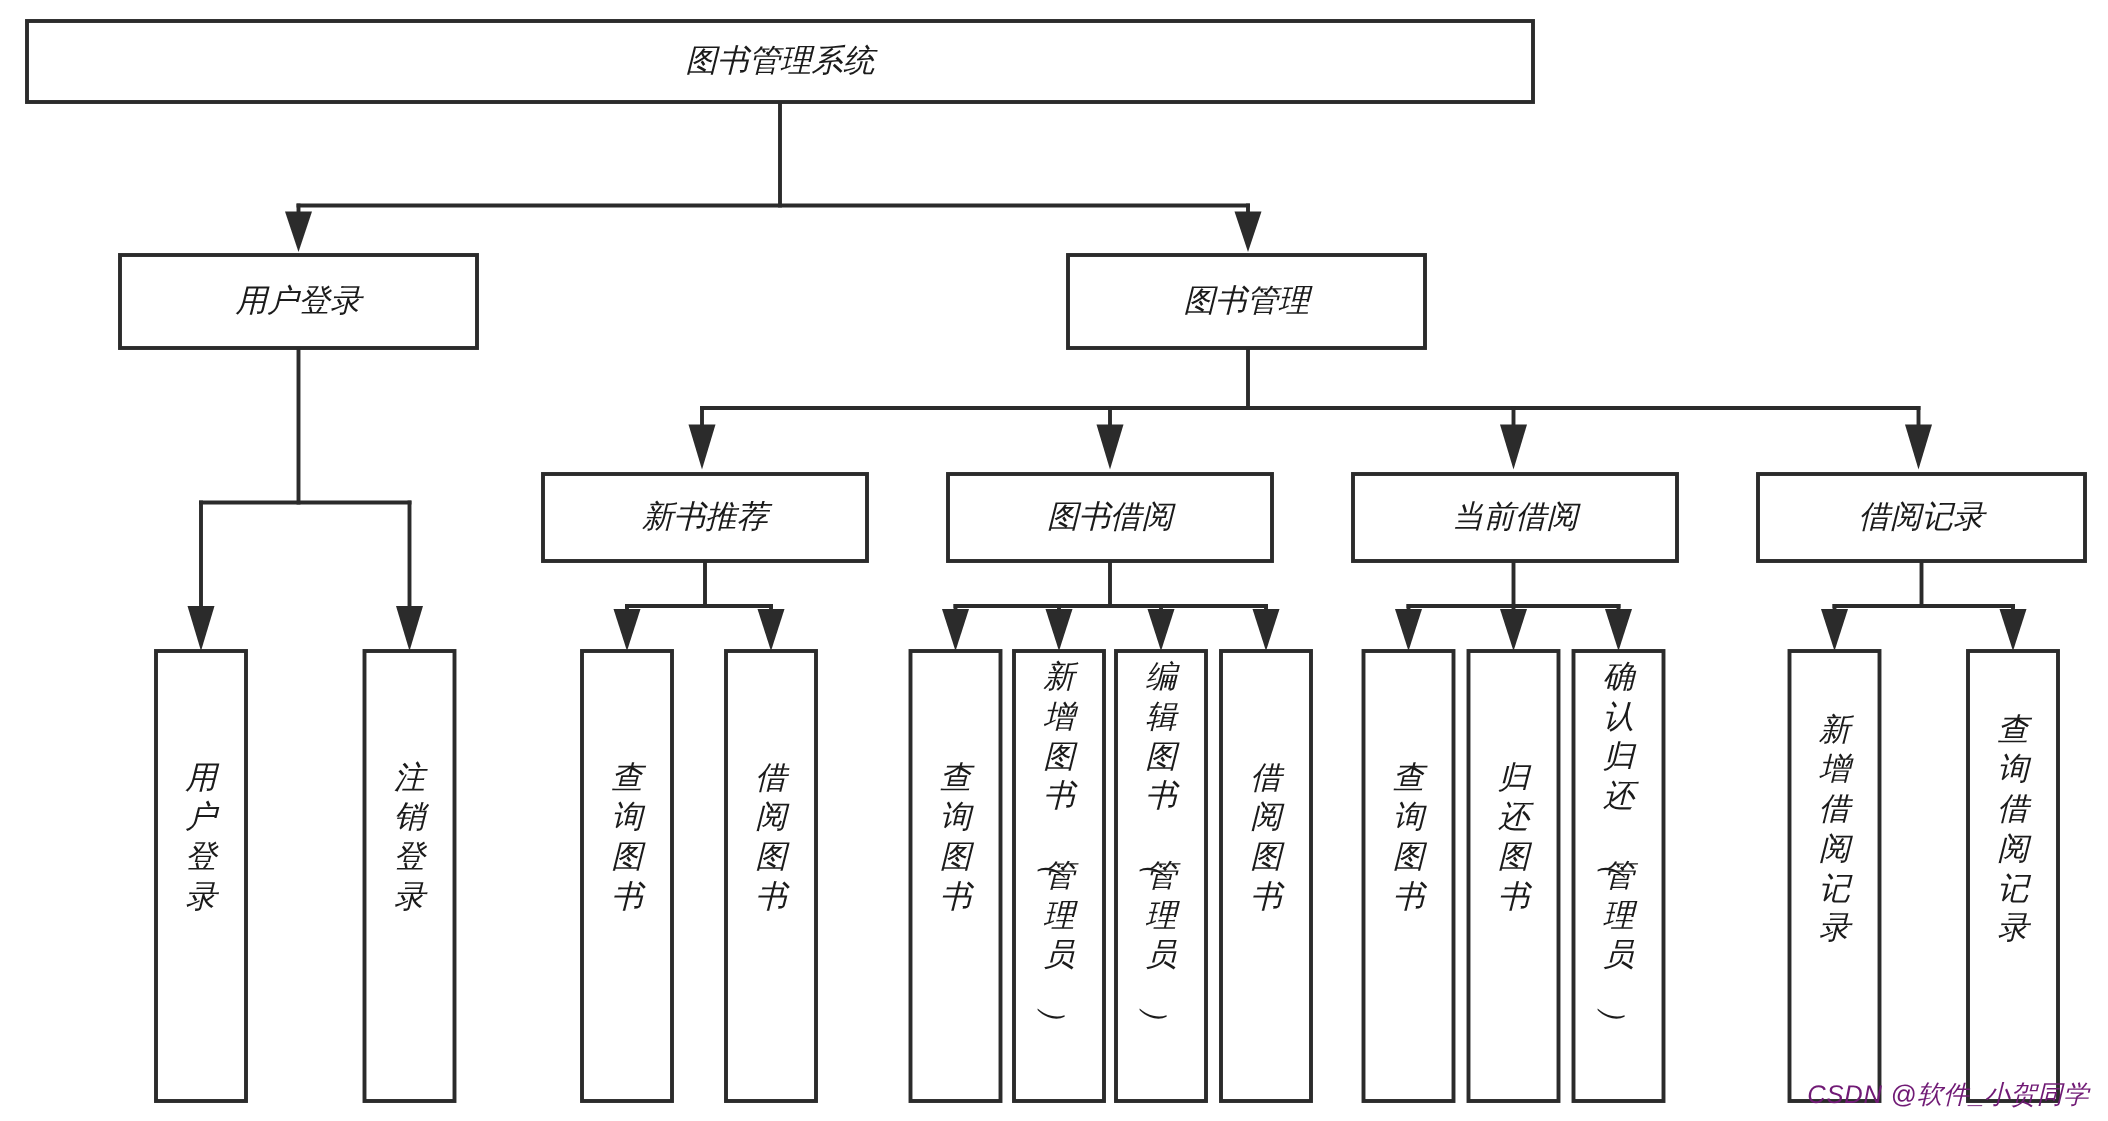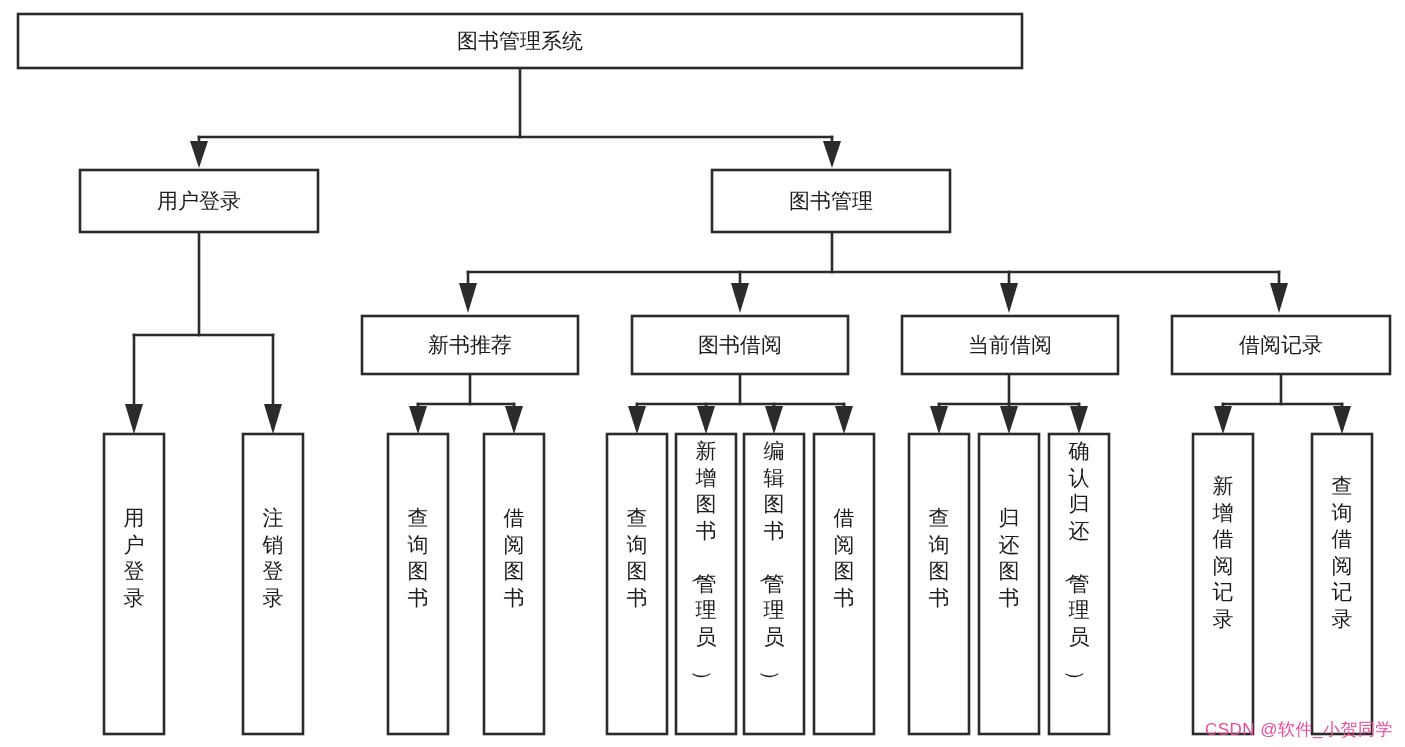--- a/index.html
+++ b/index.html
@@ -11,20 +11,21 @@
     width: 1405px;
     height: 747px;
     font-family: "Liberation Sans", "DejaVu Sans", sans-serif;
     overflow: hidden;
     position: relative;
   }
   #diagram-root {
     position: relative;
     width: 1405px;
     height: 747px;
+    font-style: italic;
   }
   svg.flow {
     position: absolute;
     top: 0;
     left: 0;
     width: 1405px;
     height: 747px;
   }
   .node-box {
     fill: #ffffff;
@@ -55,21 +56,21 @@
     fill: #1b1b1b;
     text-anchor: middle;
     white-space: pre;
   }
   .watermark {
     position: absolute;
     right: 12px;
     bottom: 6px;
     font-family: "Liberation Sans", "DejaVu Sans", sans-serif;
     font-size: 17px;
-    color: #ec4899;
+    color: #701a75;
     letter-spacing: 0.5px;
     user-select: none;
     pointer-events: none;
   }
 </style>
 </head>
 <body>
 
 <div id="diagram-root">
 

